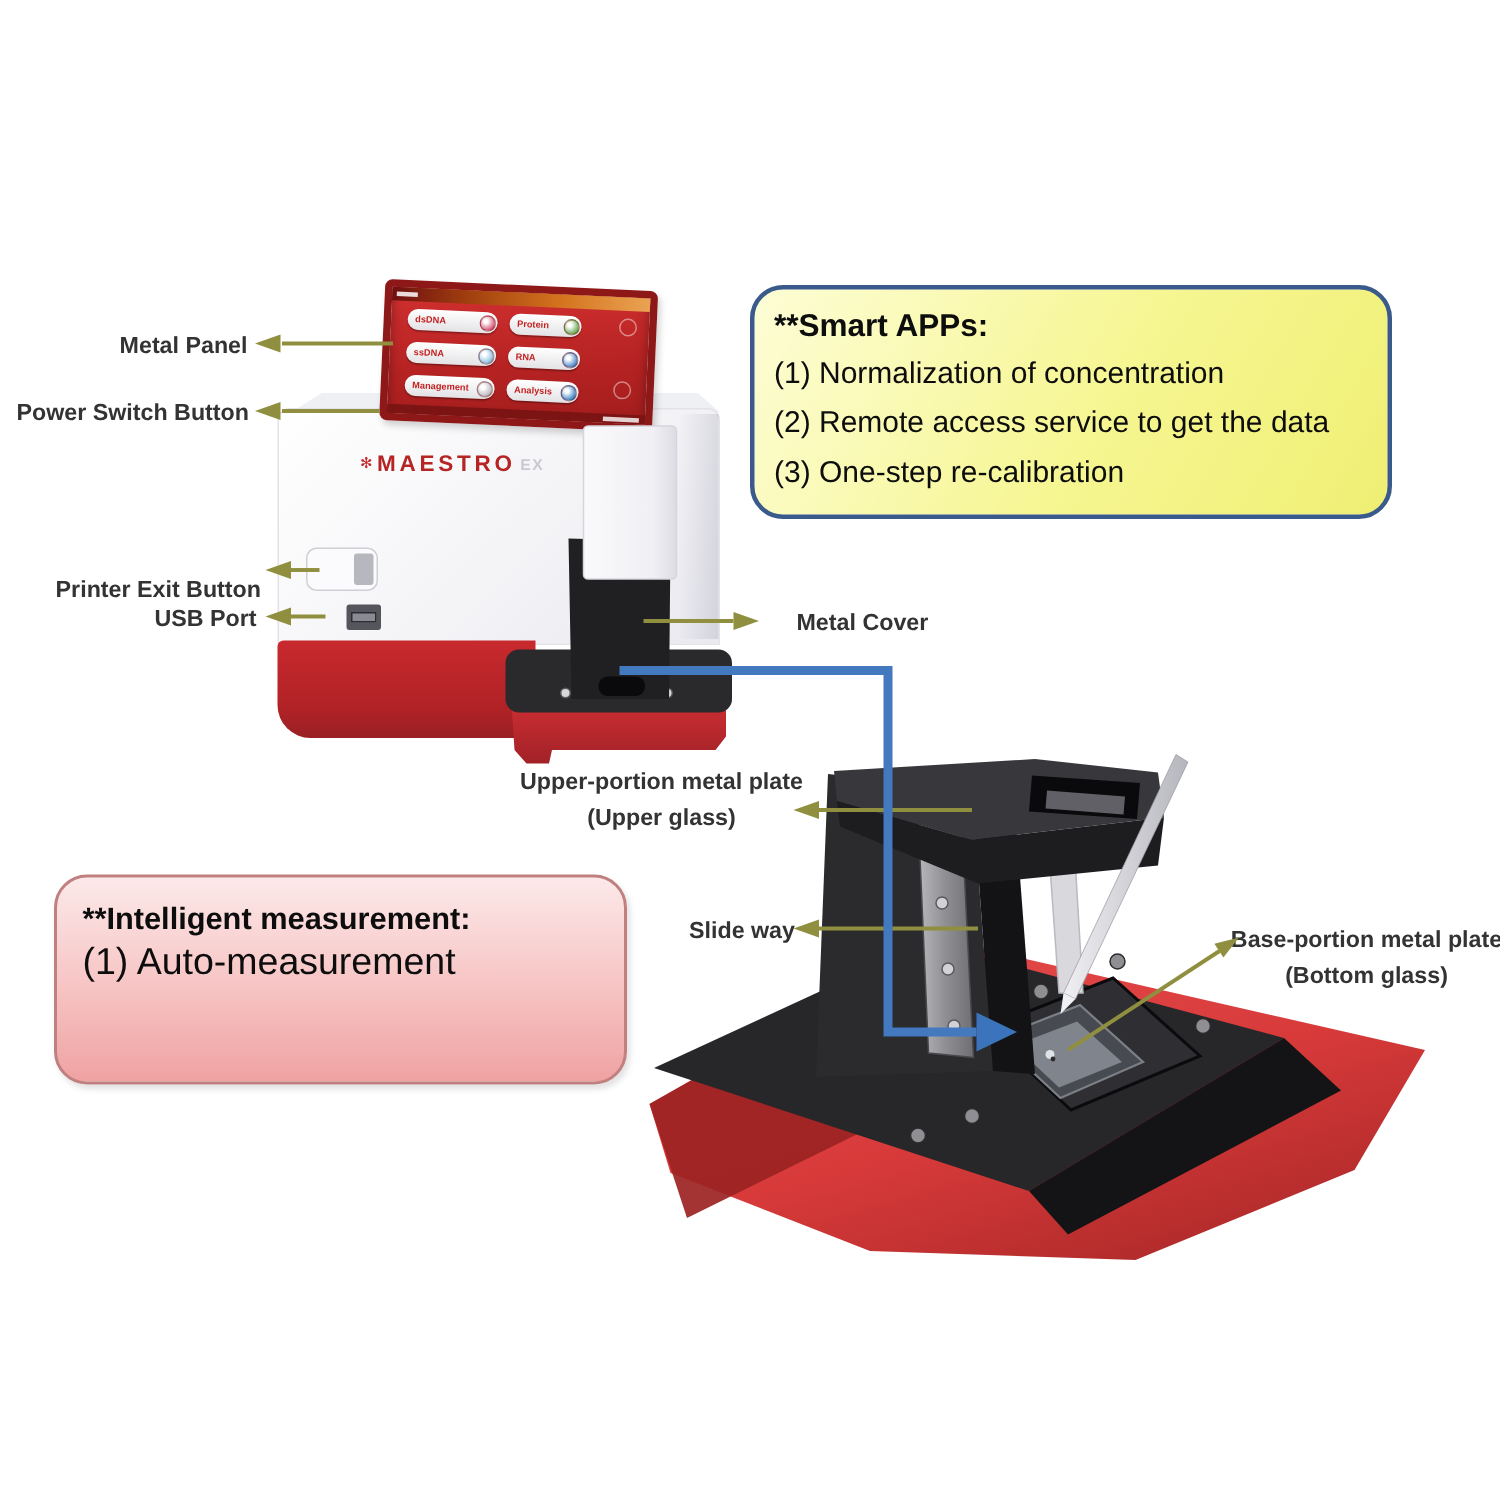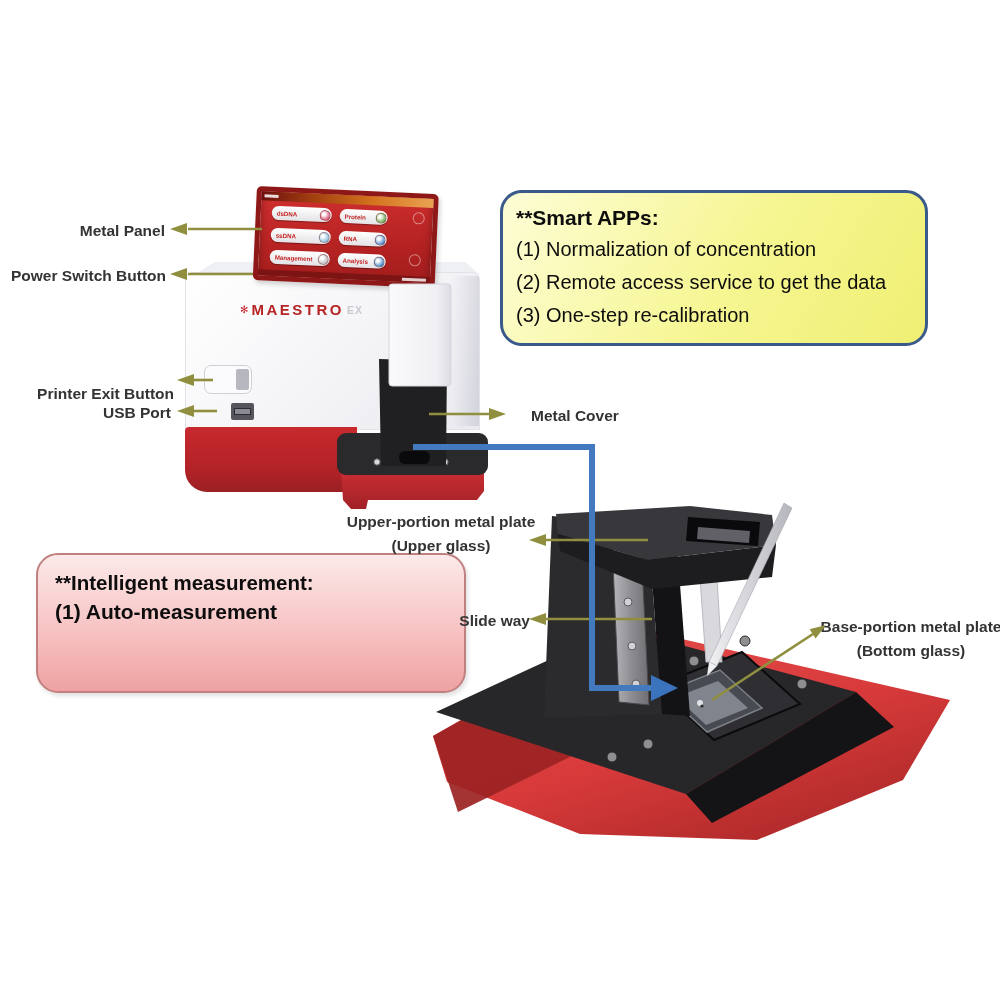--- a/index.html
+++ b/index.html
@@ -11,25 +11,25 @@
   .lbl.center{text-align:center;}
   .lbl.right{text-align:right;}
 
   
   .callout{position:absolute;z-index:20;border-radius:22px;box-sizing:border-box;}
   #smart-apps{left:500px;top:190px;width:428px;height:156px;
     background:linear-gradient(120deg,#fdfdd6 0%,#f6f692 55%,#efef74 100%);
     border:3px solid #3a5a8c;padding:10px 8px 8px 13px;}
   #smart-apps .c-title{font-size:21px;font-weight:700;color:#0d0d0d;line-height:30px;}
   #smart-apps .c-item{font-size:20px;font-weight:400;color:#0d0d0d;line-height:33px;}
-  #intelligent{left:36px;top:553px;width:430px;height:140px;
+  #intelligent{left:36px;top:583px;width:382px;height:140px;
     background:linear-gradient(180deg,#fce9e9 0%,#f7c3c3 55%,#efa2a2 100%);
     border:2px solid #c08080;padding:14px 8px 8px 17px;box-shadow:2px 3px 4px rgba(0,0,0,.12);}
   #intelligent .c-title{font-size:20.5px;font-weight:700;color:#0d0d0d;line-height:28px;}
-  #intelligent .c-item{font-size:21px;font-weight:700;color:#0d0d0d;line-height:29px;}
+  #intelligent .c-item{font-size:25px;font-weight:400;color:#0d0d0d;line-height:29px;}
 
   
   .dev{position:absolute;z-index:10;}
   #body-top{left:185px;top:262px;width:295px;height:13px;background:#eef0f4;
     clip-path:polygon(3% 100%,10% 0%,95% 0%,100% 100%);}
   #body{left:185px;top:272px;width:295px;height:158px;border-radius:8px 8px 0 0;
     background:linear-gradient(135deg,#ffffff 0%,#f4f4f7 55%,#e9e9ef 100%);
     border:1px solid #e2e2e8;box-sizing:border-box;}
   #body-shade{left:452px;top:276px;width:27px;height:150px;
     background:linear-gradient(90deg,rgba(0,0,0,0),rgba(50,50,80,.12));}

